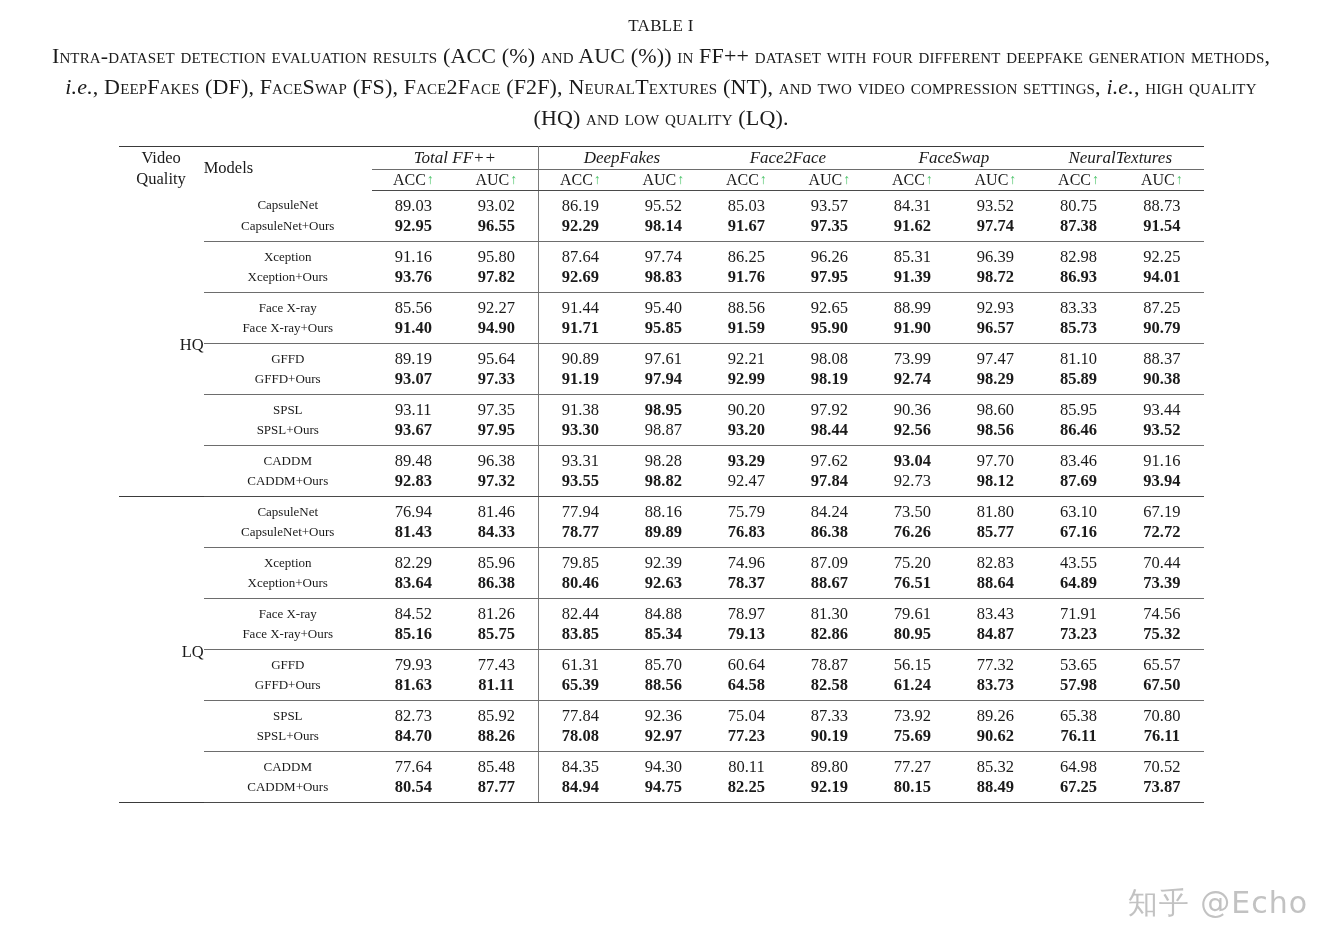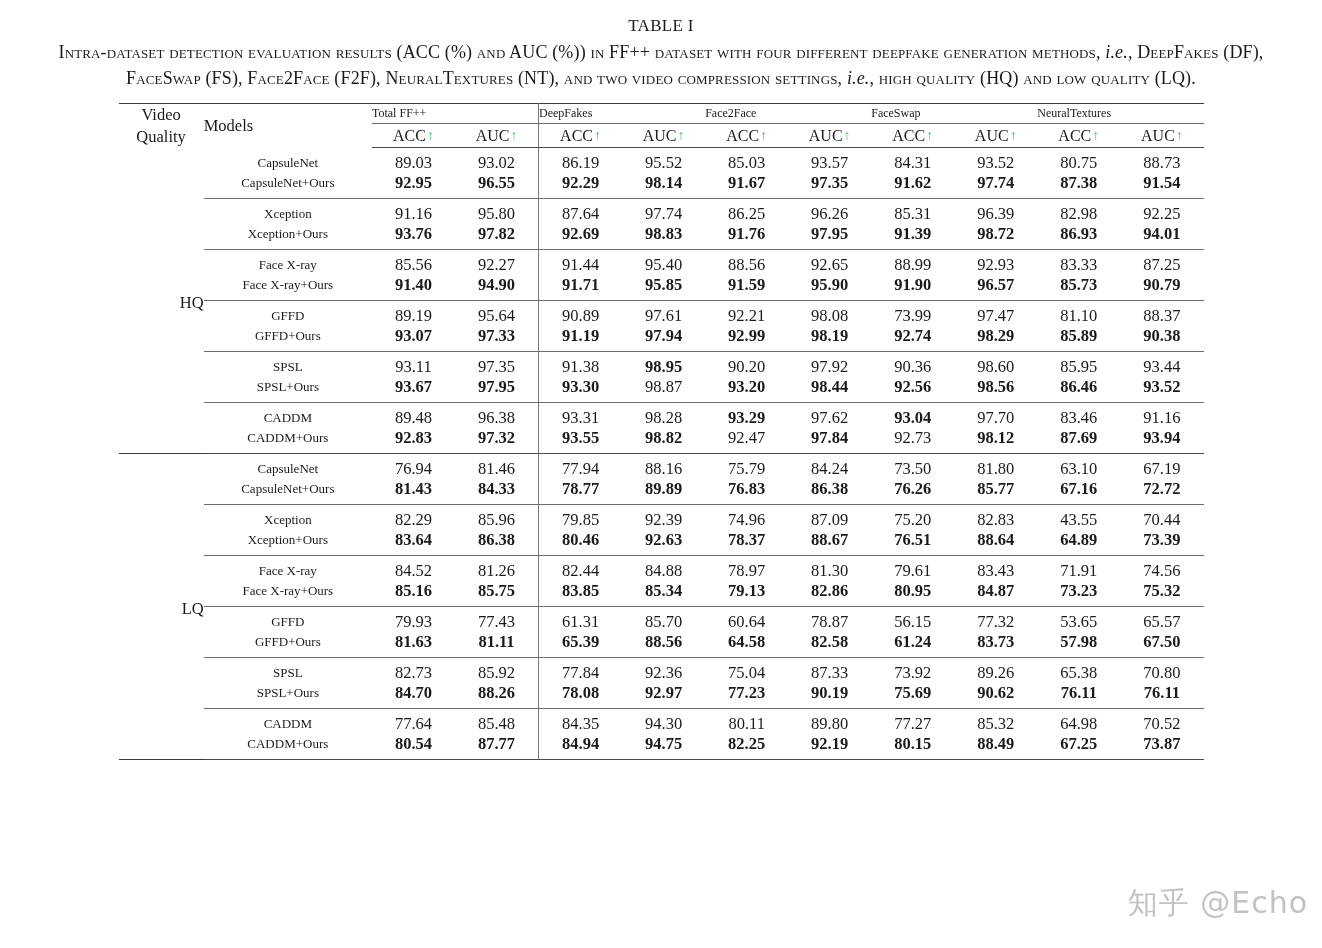--- a/index.html
+++ b/index.html
@@ -22,21 +22,21 @@
     margin: 16px auto 0 auto;
     text-align: center;
     font-family: Liberation Serif, serif;
   }
   .table-number {
     font-size: 17px;
     letter-spacing: 0.3px;
     margin-bottom: 4px;
   }
   .caption-text {
-    font-size: 18px;
+    font-size: 22px;
     line-height: 1.42;
     font-variant: small-caps;
     letter-spacing: 0.15px;
     padding: 0 8px;
   }
   .caption-text .it {
     font-style: italic;
     font-variant: normal;
   }
 
@@ -69,22 +69,24 @@
     line-height: 1.32;
     padding: 6px 0 8px 0;
   }
   .hdr-models {
     width: 170px;
     text-align: left;
     padding-left: 8px;
     font-size: 16.5px;
   }
   .grp-title {
-    font-size: 12px;
+    text-align: center;
+    font-size: 17px;
     padding: 6px 0 5px 0;
+    font-style: italic;
   }
   .grp-underline {
     border-bottom: 1.1px solid #6d6d6d;
   }
   .subhdr {
     text-align: center;
     font-size: 16px;
     padding: 6px 0 7px 0;
     white-space: nowrap;
   }

